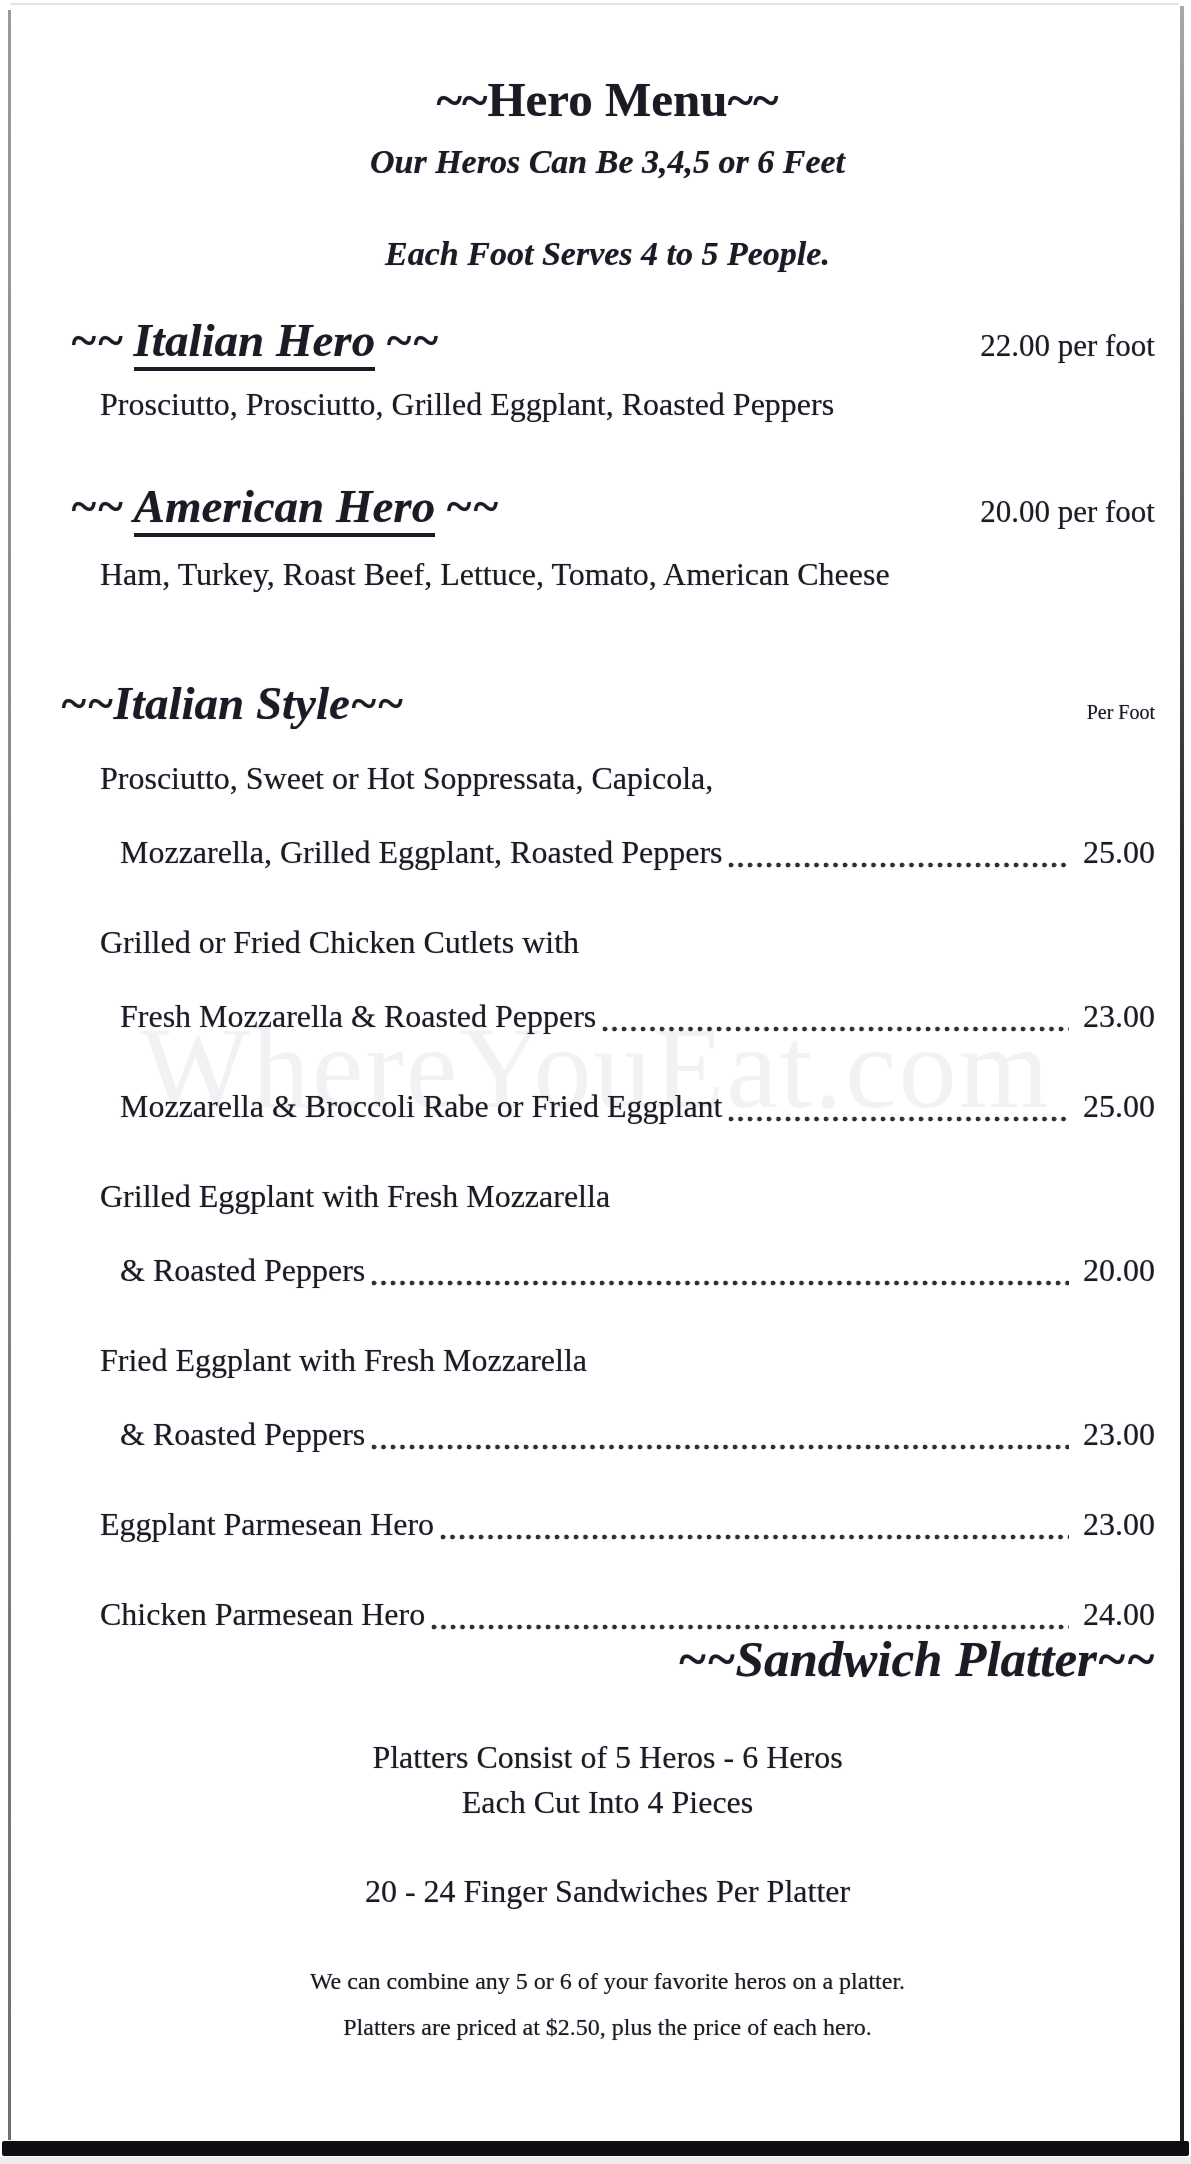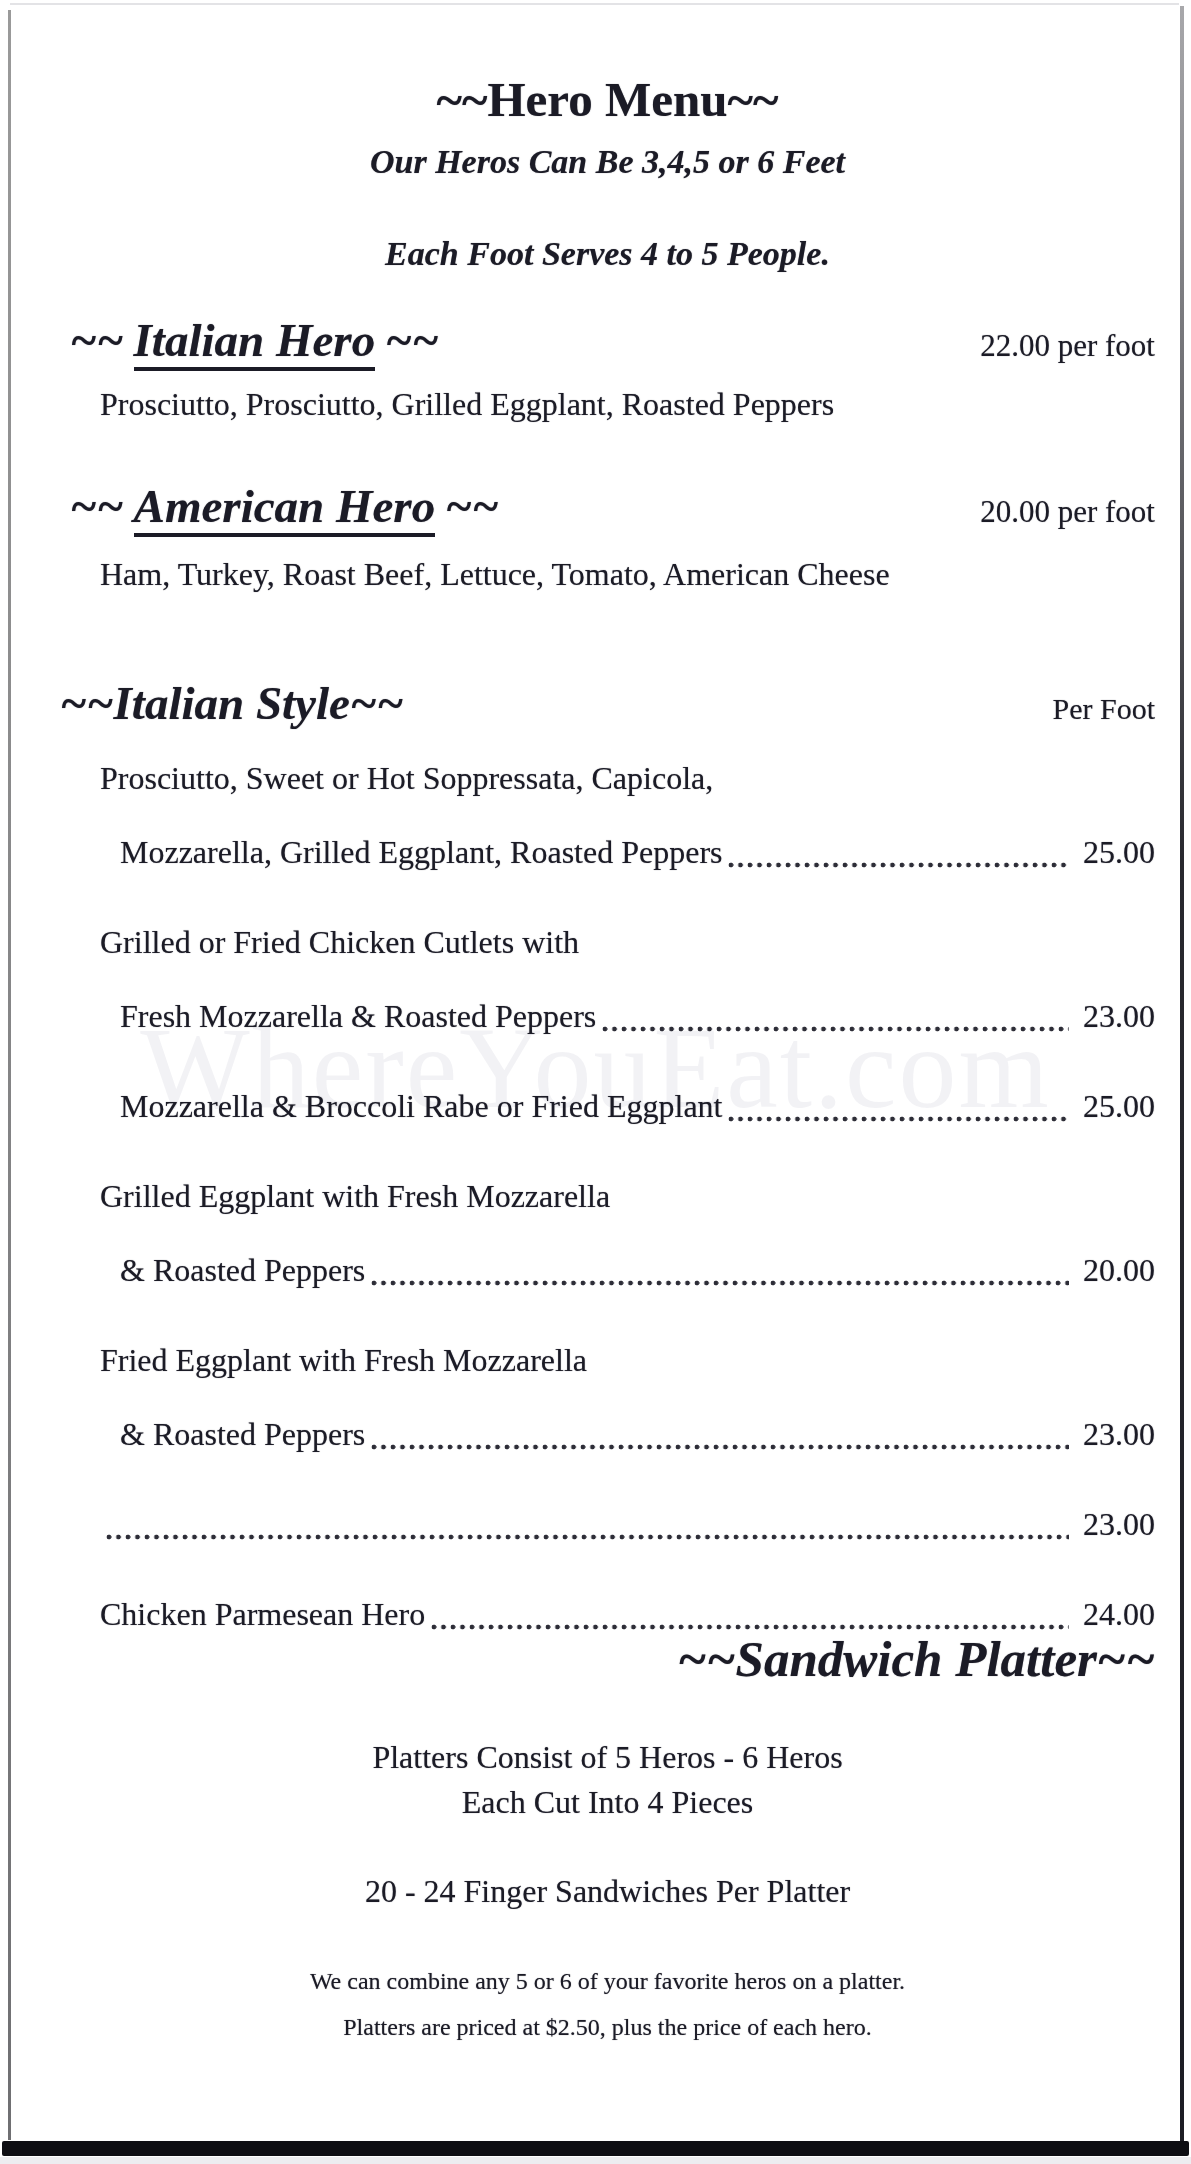--- a/index.html
+++ b/index.html
@@ -42,21 +42,21 @@
   .hero-name{border-bottom:4px solid #1b1b26;padding-bottom:1px;}
   .hero-price{font-size:31px;white-space:nowrap;}
   .hh-italian{top:312px;}
   .hero-desc{font-size:32px;line-height:40px;padding-left:40px;}
   .hd-italian{top:384px;}
   .hh-american{top:478px;}
   .hd-american{top:554px;}
 
   .style-head{top:674px;display:flex;justify-content:space-between;align-items:baseline;}
   .style-title{font-size:47px;font-weight:bold;font-style:italic;line-height:58px;white-space:nowrap;}
-  .perfoot{font-size:30px;white-space:nowrap;}
+  .perfoot{font-size:20px;white-space:nowrap;}
 
   .items{top:753px;}
   .menu-item{margin-bottom:40px;}
   .item-line{font-size:32px;line-height:50px;display:flex;align-items:baseline;}
   .item-line.first{display:block;padding-left:40px;}
   .item-line.cont{padding-left:60px;margin-top:24px;}
   .item-line.single{padding-left:40px;}
   .item-text{white-space:nowrap;}
   .dots{
     flex:1 1 auto;align-self:flex-end;height:6px;
@@ -151,20 +151,21 @@
       <div class="item-line first ink">Fried Eggplant with Fresh Mozzarella</div>
       <div class="item-line cont">
         <span class="item-text ink">&amp; Roasted Peppers</span>
         <span class="dots"></span>
         <span class="price ink">23.00</span>
       </div>
     </div>
 
     <div class="menu-item">
       <div class="item-line single">
+        <span class="item-text ink">Eggplant Parmesean Hero</span>
         <span class="dots"></span>
         <span class="price ink">23.00</span>
       </div>
     </div>
 
     <div class="menu-item">
       <div class="item-line single">
         <span class="item-text ink">Chicken Parmesean Hero</span>
         <span class="dots"></span>
         <span class="price ink">24.00</span>

